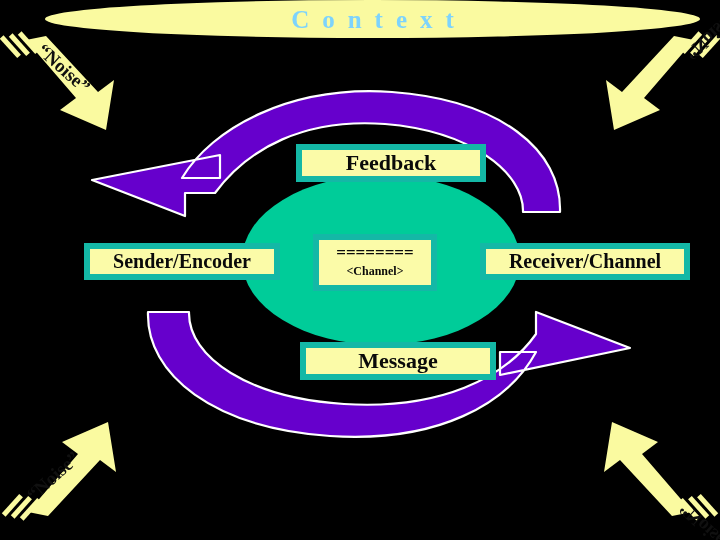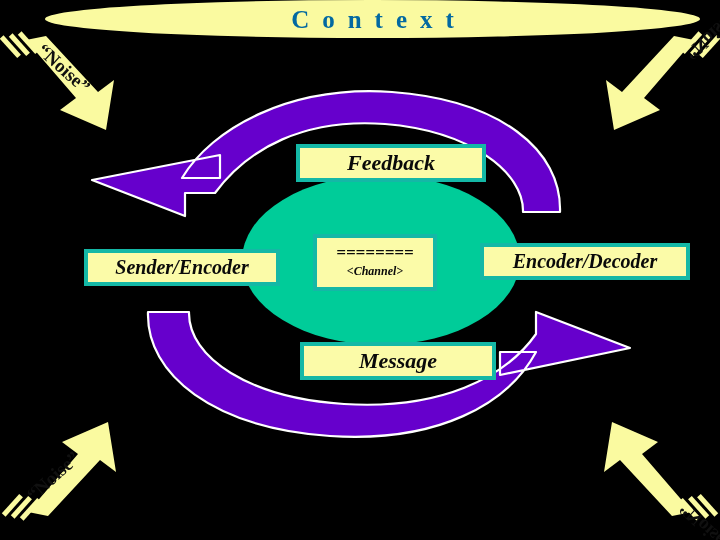--- a/index.html
+++ b/index.html
@@ -27,21 +27,21 @@
     border-radius: 50% / 50%;
   }
   .context-label {
     position: absolute;
     left: 45px;
     top: 4px;
     width: 655px;
     height: 32px;
     line-height: 32px;
     text-align: center;
-    color: #0369a1;
+    color: #7dd3fc;
     font-size: 25px;
     font-weight: bold;
     letter-spacing: 13px;
     text-indent: 13px;
     white-space: nowrap;
   }
 
   
   .hub {
     position: absolute;
@@ -50,39 +50,38 @@
     width: 278px;
     height: 170px;
     background: #00CC99;
     border-radius: 50%;
   }
 
   
   .ybox {
     position: absolute;
     background: #FBFBA8;
-    border: 4px solid #14b8a6;
+    border: 6px solid #14b8a6;
     box-sizing: border-box;
     color: #0A0A0A;
     font-weight: bold;
     display: flex;
     align-items: center;
     justify-content: center;
     text-align: center;
     white-space: nowrap;
-    font-style: italic;
   }
   .box-feedback {
     left: 296px; top: 144px; width: 190px; height: 38px; font-size: 22px;
   }
   .box-message {
     left: 300px; top: 342px; width: 196px; height: 38px; font-size: 22px;
   }
   .box-sender {
-    left: 84px; top: 249px; width: 196px; height: 37px; font-size: 20px;
+    left: 84px; top: 243px; width: 196px; height: 37px; font-size: 20px;
   }
   .box-receiver {
     left: 480px; top: 243px; width: 210px; height: 37px; font-size: 20px;
   }
   .box-channel {
     left: 313px; top: 234px; width: 124px; height: 57px;
     flex-direction: column; justify-content: center; gap: 2px;
   }
   .channel-rule {
     font-size: 17px;
@@ -160,21 +159,21 @@
 
   <div class="ybox box-message">
     <span>Message</span>
   </div>
 
   <div class="ybox box-sender">
     <span>Sender/Encoder</span>
   </div>
 
   <div class="ybox box-receiver">
-    <span>Encoder/Decoder</span>
+    <span>Receiver/Channel</span>
   </div>
 
   <div class="ybox box-channel">
     <span class="channel-rule">========</span>
     <span class="channel-name">&lt;Channel&gt;</span>
   </div>
 
   <div class="noise noise-tl">
     <svg width="150" height="90" viewBox="0 0 150 90">
       <defs>

